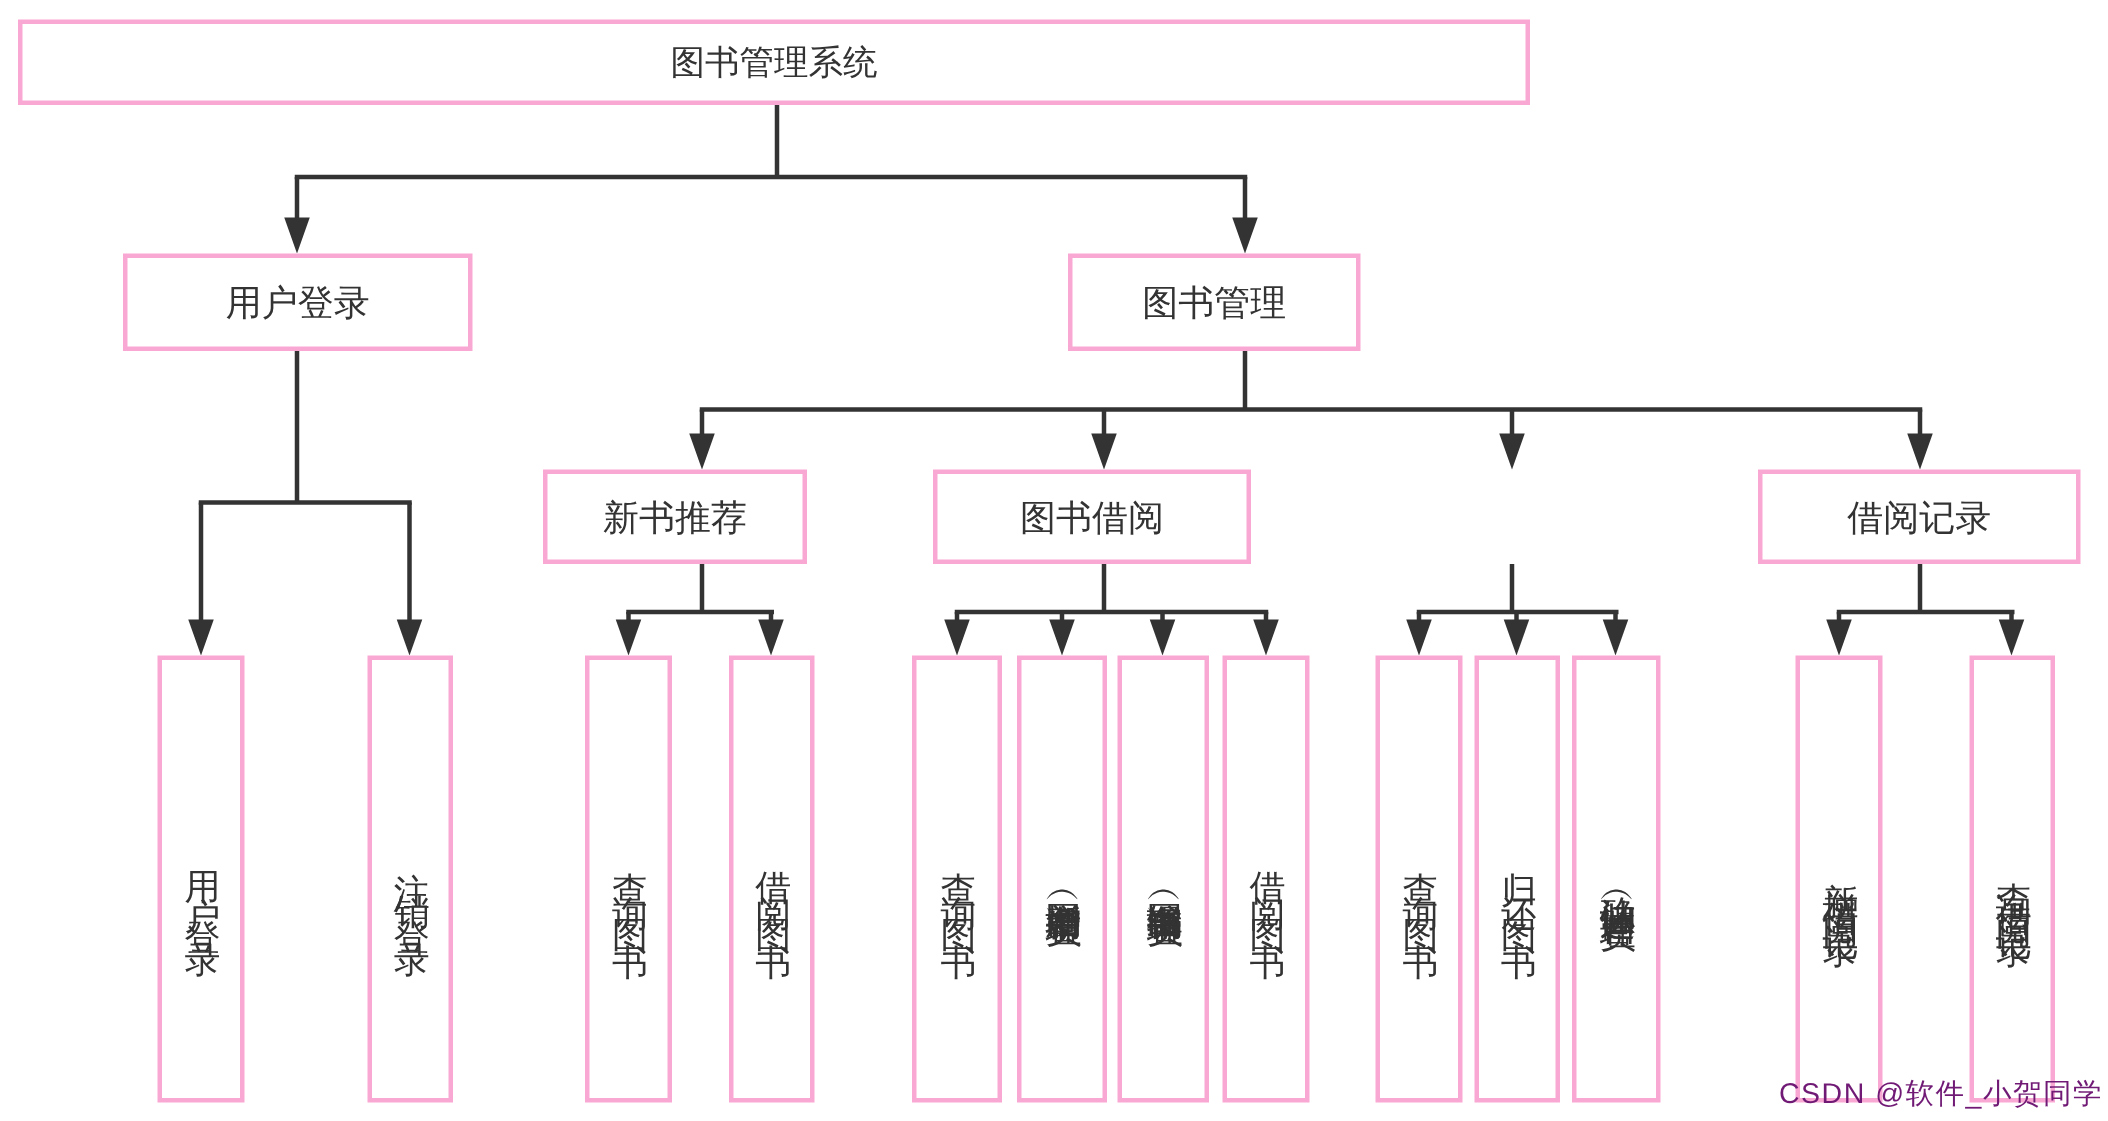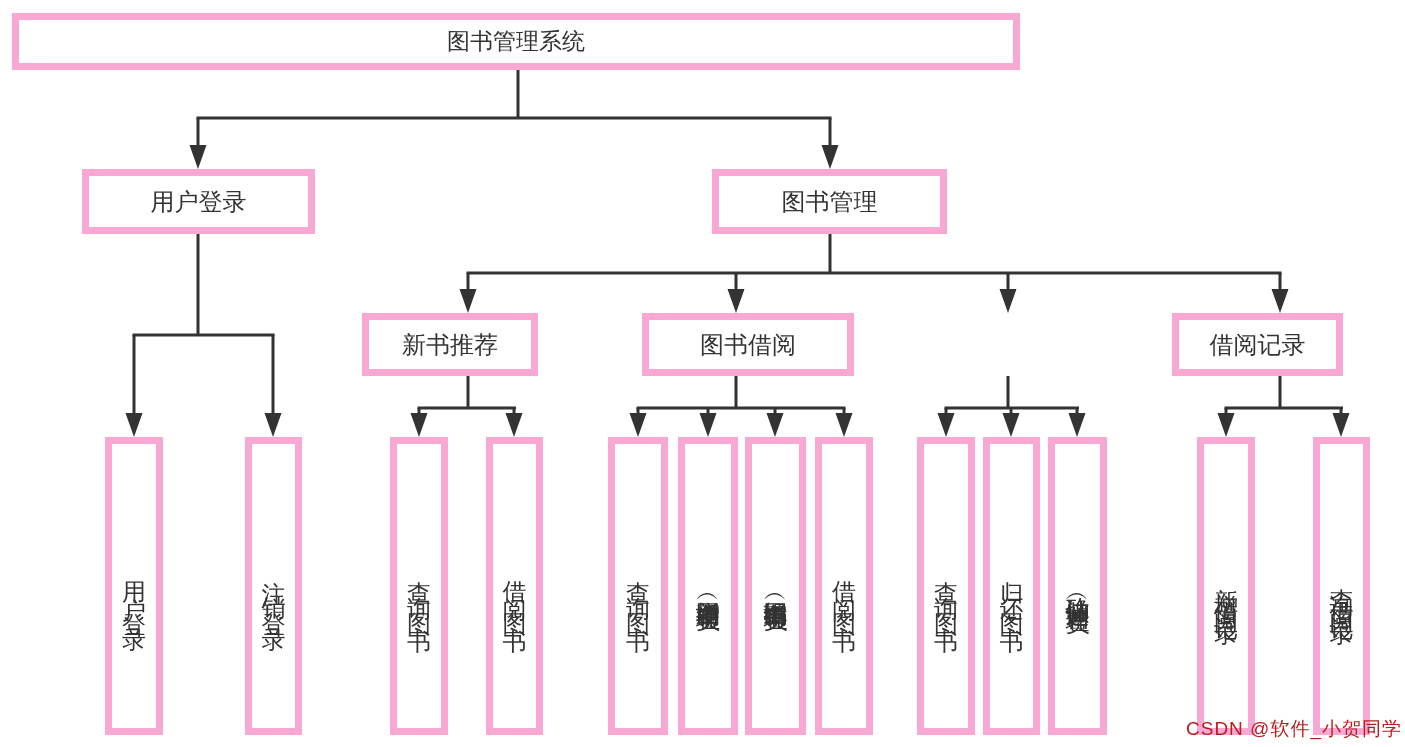--- a/index.html
+++ b/index.html
@@ -3,38 +3,38 @@
 <meta charset="utf-8">
 <style>
   html,body{margin:0;padding:0;background:#fff;}
   .stage{
     position:relative;width:1405px;height:747px;background:#ffffff;
     font-family:"Liberation Sans", sans-serif;color:#333;overflow:hidden;
   }
   .wires{position:absolute;left:0;top:0;z-index:1;}
   .node{
     position:absolute;z-index:2;box-sizing:border-box;background:#fff;
-    border:7px solid #f9a8d4;display:flex;align-items:center;justify-content:center;
+    border:3px solid #f9a8d4;display:flex;align-items:center;justify-content:center;
     color:#333;
   }
   .root{left:12px;top:13px;width:1008px;height:57px;font-size:23px;}
   .lvl2{top:169px;height:65px;font-size:24px;}
   .lvl3{top:313px;height:63px;font-size:24px;}
   .leaf{top:437px;height:298px;font-size:24px;}
   .vtext{
     writing-mode:vertical-rl;text-orientation:mixed;
     line-height:1;display:block;
   }
   .ls-wide .vtext{letter-spacing:16px;margin-bottom:-16px;}
   .ls-mid  .vtext{letter-spacing:7px;margin-bottom:-7px;}
   .ls-snug .vtext{letter-spacing:2px;margin-bottom:-2px;}
   .ls-tight .vtext{letter-spacing:1px;margin-bottom:-1px;}
   .watermark{
     position:absolute;z-index:3;left:1186px;top:716px;
-    font-size:19px;color:#b91c1c;letter-spacing:1px;white-space:nowrap;text-align:right;
+    font-size:19px;color:#701a75;letter-spacing:1px;white-space:nowrap;text-align:right;
   }
 </style>
 </head>
 <body>
 
 <div class="stage">
 
   <svg class="wires" width="1405" height="747" viewBox="0 0 1405 747">
     <g stroke="#333" stroke-width="3" fill="none">
 
@@ -104,31 +104,31 @@
     </g>
   </svg>
 
   <div class="node root">
     <span>图书管理系统</span>
   </div>
 
   <div class="node lvl2" style="left:82px;width:233px;">
     <span>用户登录</span>
   </div>
-  <div class="node lvl2" style="left:712px;width:235px;">
+  <div class="node lvl2" style="left:712px;width:195px;">
     <span>图书管理</span>
   </div>
 
   <div class="node lvl3" style="left:362px;width:176px;">
     <span>新书推荐</span>
   </div>
-  <div class="node lvl3" style="left:642px;width:212px;text-align:center;">
+  <div class="node lvl3" style="left:622px;width:212px;text-align:center;">
     <span>图书借阅</span>
   </div>
-  <div class="node lvl3" style="left:1172px;width:171px;">
+  <div class="node lvl3" style="left:1172px;width:215px;">
     <span>借阅记录</span>
   </div>
 
   <div class="node leaf ls-wide" style="left:105px;width:58px;">
     <span class="vtext">用户登录</span>
   </div>
   <div class="node leaf ls-wide" style="left:245px;width:57px;">
     <span class="vtext">注销登录</span>
   </div>
 

